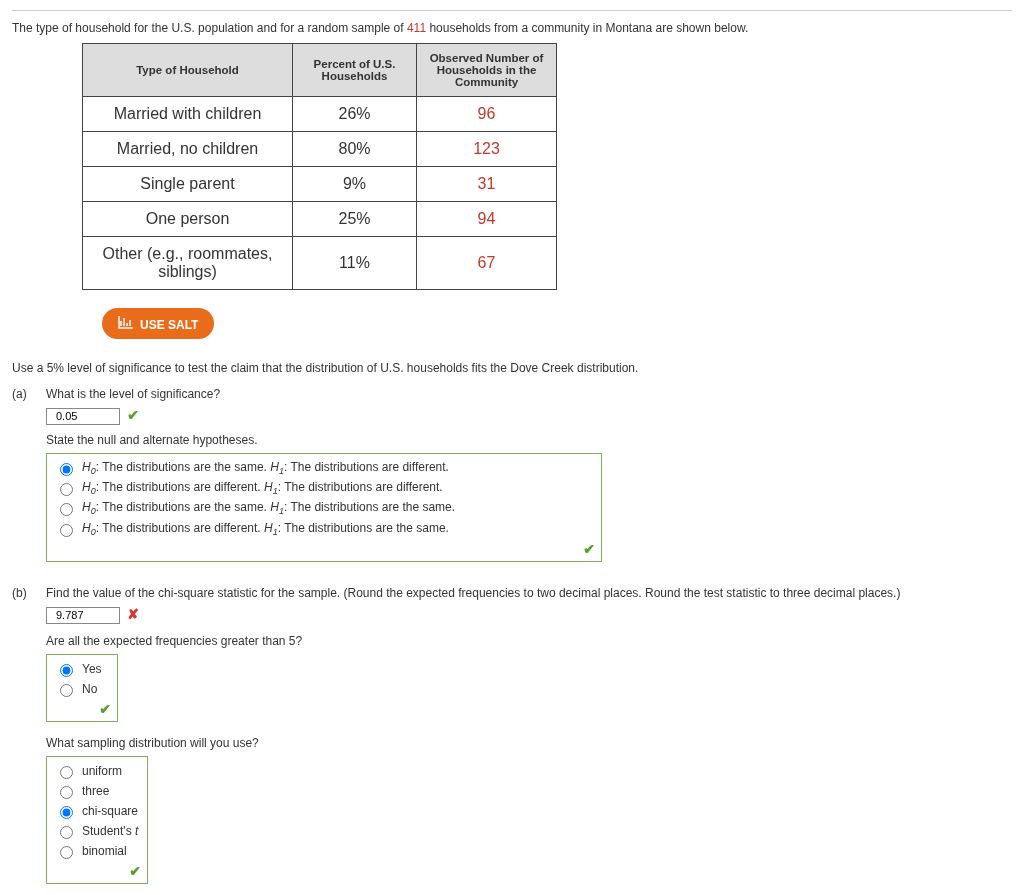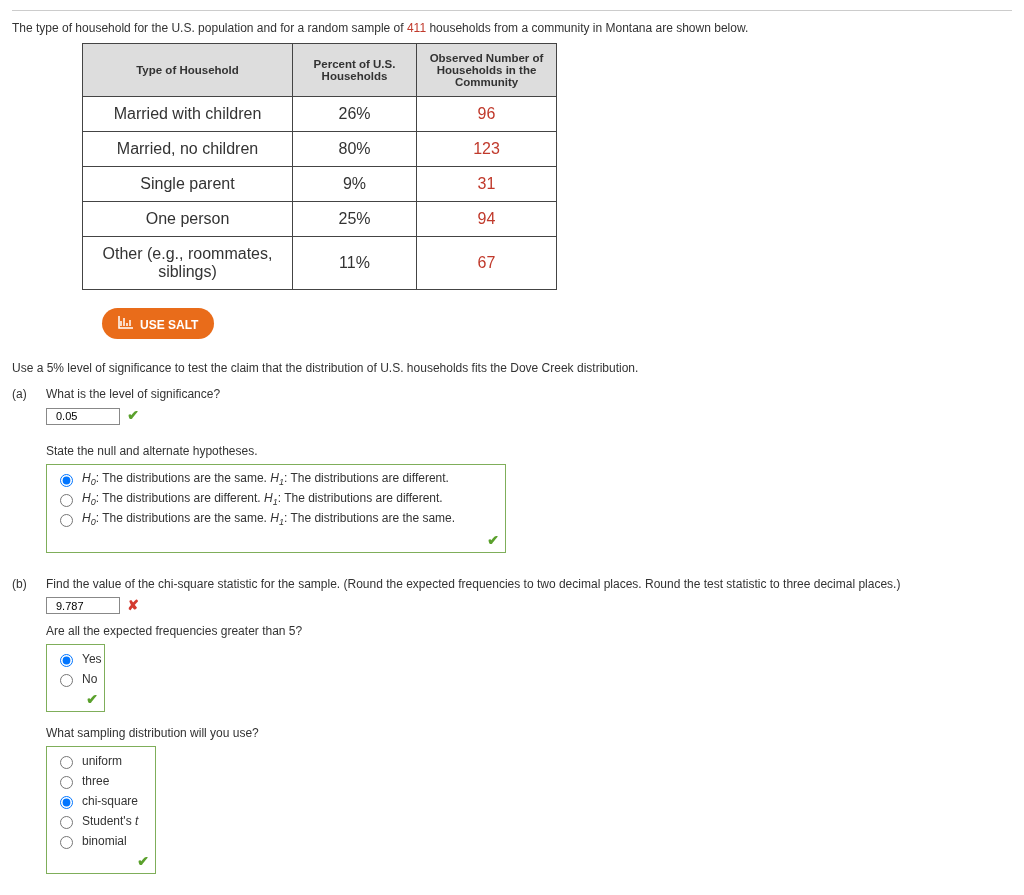--- a/index.html
+++ b/index.html
@@ -72,23 +72,23 @@
   .box-check {
     position: absolute;
     right: 6px;
     bottom: 4px;
     color: #5aa02c;
     font-size: 14px;
     font-weight: bold;
   }
   .hyp { font-style: italic; }
   .hyp sub { font-size: 9px; }
-  .wider { width: 460px; }
-  .narrow { width: 59px; }
-  .med { width: 110px; }
+  .wider { width: 556px; }
+  .narrow { width: 72px; }
+  .med { width: 102px; }
 </style>
 </head>
 <body>
 
 
 
 <hr>
 
 <div class="intro">
   <span>The type of household for the U.S. population and for a random sample of </span><span class="red">411</span><span> households from a community in Montana are shown below.</span>
@@ -150,34 +150,38 @@
 
 <div class="part-row">
   <div class="part-label">(a)</div>
   <div>What is the level of significance?</div>
 </div>
 <div class="sub">
   <input type="text" value="0.05" style="">
   <span class="check">✔</span>
 </div>
 
-<div class="sub" style="margin-top:19px;">State the null and alternate hypotheses.</div>
+<div class="sub" style="margin-top:8px;">State the null and alternate hypotheses.</div>
 <div class="sub">
   <div class="option-box wider">
     <div class="row">
         <input type="radio" name="hyp" checked="" style="">
         <label><span class="hyp">H<sub>0</sub></span>: <span>The distributions are the same.</span> <span class="hyp">H<sub>1</sub></span>: <span>The distributions are different.</span></label>
       </div>
     <div class="row">
         <input type="radio" name="hyp" style="">
         <label><span class="hyp">H<sub>0</sub></span>: <span>The distributions are different.</span> <span class="hyp">H<sub>1</sub></span>: <span>The distributions are different.</span></label>
       </div>
     <div class="row">
         <input type="radio" name="hyp" style="">
         <label><span class="hyp">H<sub>0</sub></span>: <span>The distributions are the same.</span> <span class="hyp">H<sub>1</sub></span>: <span>The distributions are the same.</span></label>
+      </div>
+    <div class="row">
+        <input type="radio" name="hyp" style="">
+        <label><span class="hyp">H<sub>0</sub></span>: <span>The distributions are different.</span> <span class="hyp">H<sub>1</sub></span>: <span>The distributions are the same.</span></label>
       </div>
     <span class="box-check">✔</span>
   </div>
 </div>
 
 <div class="part-row" style="margin-top:24px;">
   <div class="part-label">(b)</div>
   <div>Find the value of the chi-square statistic for the sample. (Round the expected frequencies to two decimal places. Round the test statistic to three decimal places.)</div>
 </div>
 <div class="sub">

